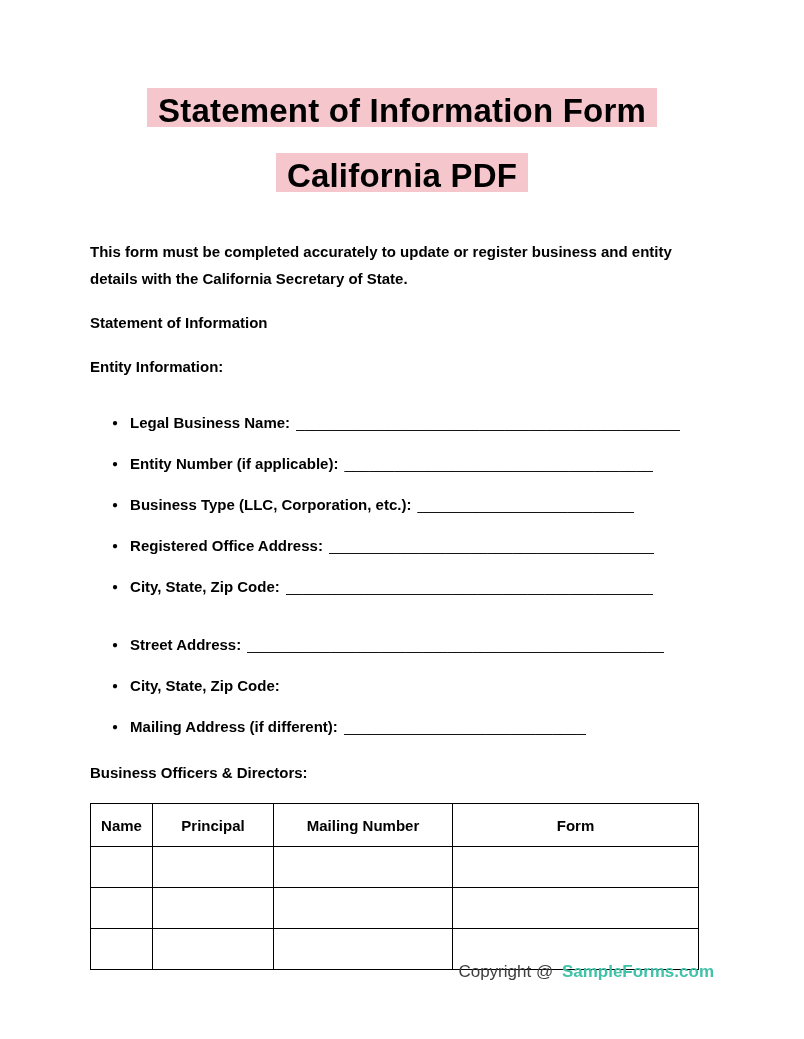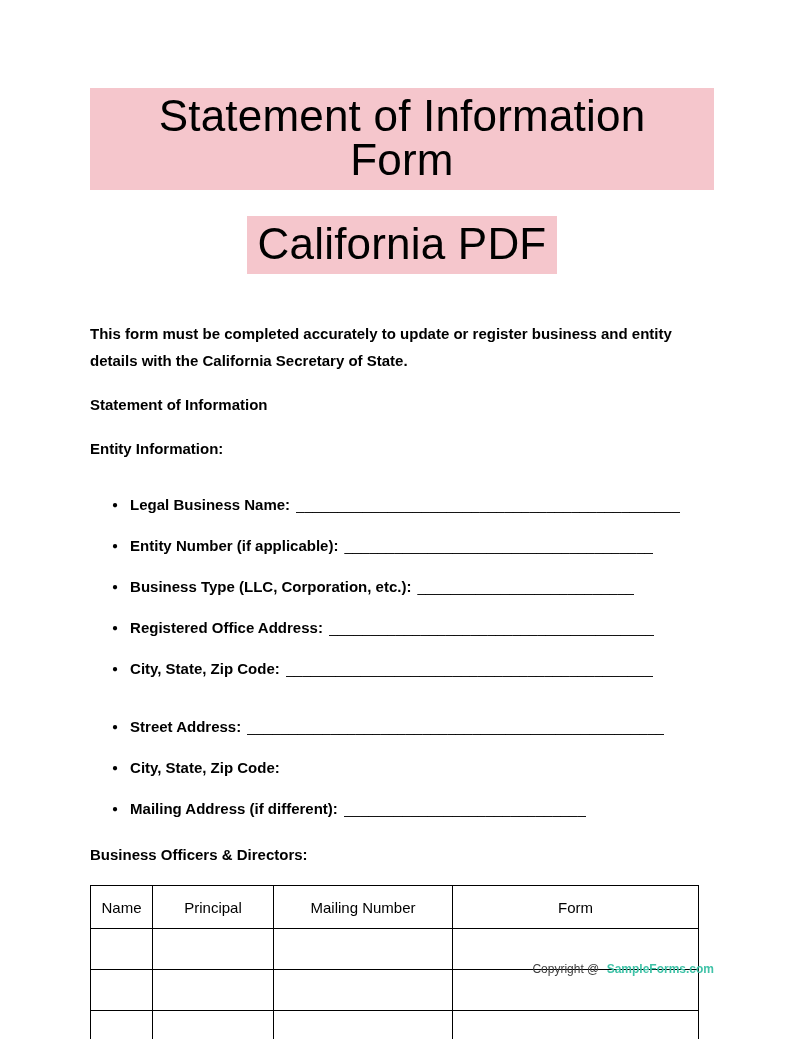--- a/index.html
+++ b/index.html
@@ -3,33 +3,33 @@
 <meta charset="utf-8">
 <style>
   :root { --hl:#f5c6cc; --brand:#3fc2a7; }
   * { box-sizing: border-box; }
   html, body { margin:0; padding:0; background:#ffffff; }
   body { font-family:"Liberation Sans", sans-serif; color:#000; }
   .page { width:804px; height:1039px; margin:0 auto; padding:88px 90px 0 90px; position:relative; background:#fff; }
   .title-block { text-align:center; margin:0 0 46px 0; }
   .title-line { margin-bottom:26px; }
   .title-line:last-child { margin-bottom:0; }
-  .hl { display:inline-block; background:var(--hl); padding:6px 11px 8px 11px; font-size:44px; font-weight:400; line-height:1; letter-spacing:0.2px; }
+  .hl { display:inline-block; background:var(--hl); padding:6px 11px 0 11px; font-size:33px; font-weight:700; line-height:1; letter-spacing:0.2px; }
   .body-text { font-size:15px; font-weight:700; line-height:27px; }
   p.block { margin:0 0 17px 0; }
   ul.blanks { list-style:none; margin:0 0 17px 0; padding:0 0 0 22px; }
   ul.blanks li { display:flex; align-items:baseline; line-height:27px; }
   .bullet { font-size:10px; margin-right:12px; flex:0 0 auto; transform:translateY(-2px); }
   .label { margin-right:6px; white-space:nowrap;margin-top:12px; }
   .blank { font-weight:400; white-space:nowrap; overflow:hidden; }
   table.officers { border-collapse:collapse; margin:0; table-layout:fixed; }
   table.officers th, table.officers td { border:1px solid #000; padding:0 6px; }
-  table.officers th { font-size:15px; font-weight:400; height:43px; text-align:center; }
+  table.officers th { font-size:15px; font-weight:700; height:43px; text-align:center; }
   table.officers td { height:41px; }
-  .footer { position:absolute; right:90px; top:962px; font-size:12px; color:#3f3f3f; font-weight:400; }
+  .footer { position:absolute; right:90px; top:962px; font-size:17px; color:#3f3f3f; font-weight:400; }
   .brand { color:var(--brand); font-weight:700; text-decoration:none; margin-left:4px; }
 </style>
 </head>
 <body>
 
 <div class="page">
 
   <div class="title-block">
     <div class="title-line">
       <span class="hl">Statement of Information Form</span>

